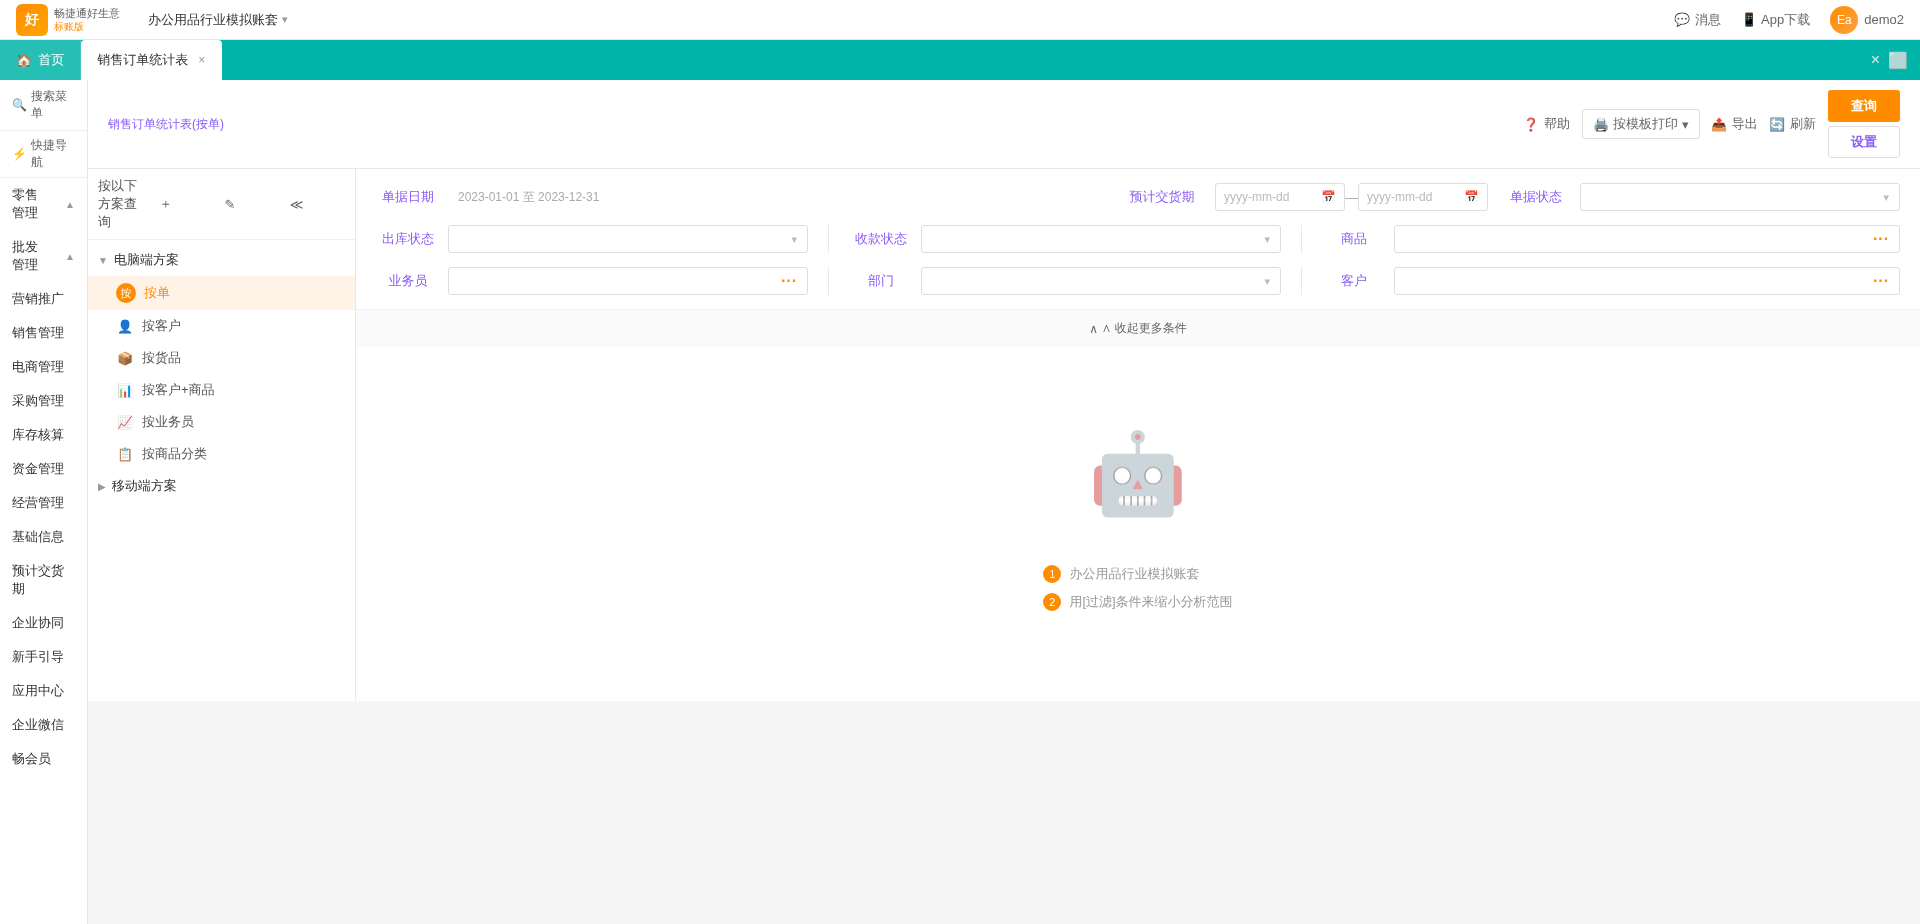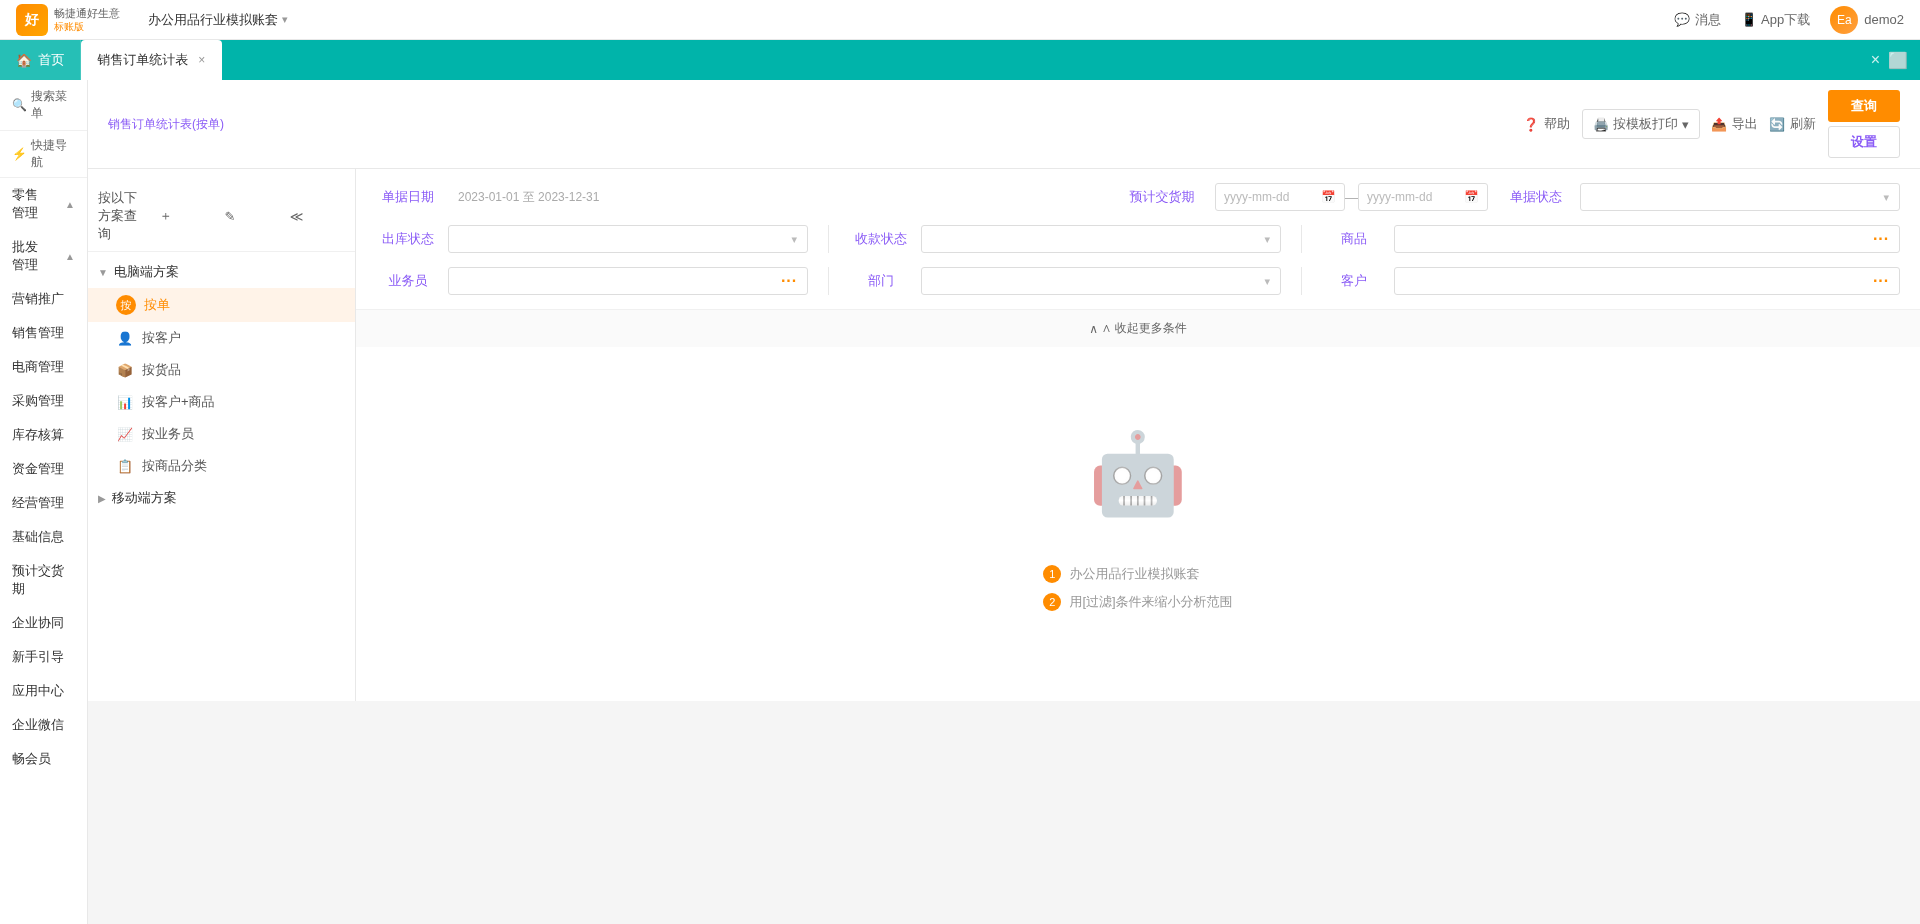--- a/index.html
+++ b/index.html
@@ -106,21 +106,21 @@
       padding: 5px 10px;
       display: flex; align-items: center; gap: 4px;
       color: #666; font-size: 13px; cursor: pointer;
     }
 
     .body-area { display: flex; flex: 1; overflow: hidden; }
 
     
     .left-scheme { width: 268px; background: white; border-right: 1px solid #e8e8e8; flex-shrink: 0; }
     .scheme-toolbar { display: flex; align-items: center; padding: 8px 10px; gap: 6px; border-bottom: 1px solid #f0f0f0; }
-    .scheme-toolbar span { flex: 1; font-size: 13px; color: #666; margin-top: 12px; }
+    .scheme-toolbar span { flex: 1; font-size: 13px; color: #666; }
     .scheme-tool-icon { color: #666; cursor: pointer; font-size: 15px; padding: 2px 4px; }
 
     .scheme-tree { padding: 4px 0; }
     .tree-parent { cursor: pointer; }
     .tree-parent-header { display: flex; align-items: center; gap: 6px; padding: 7px 10px; font-size: 13px; color: #333; }
     .tree-parent-header .tri { font-size: 10px; color: #999; }
     .tree-children { }
     .tree-child {
       display: flex; align-items: center; gap: 8px;
       padding: 7px 10px 7px 28px;

